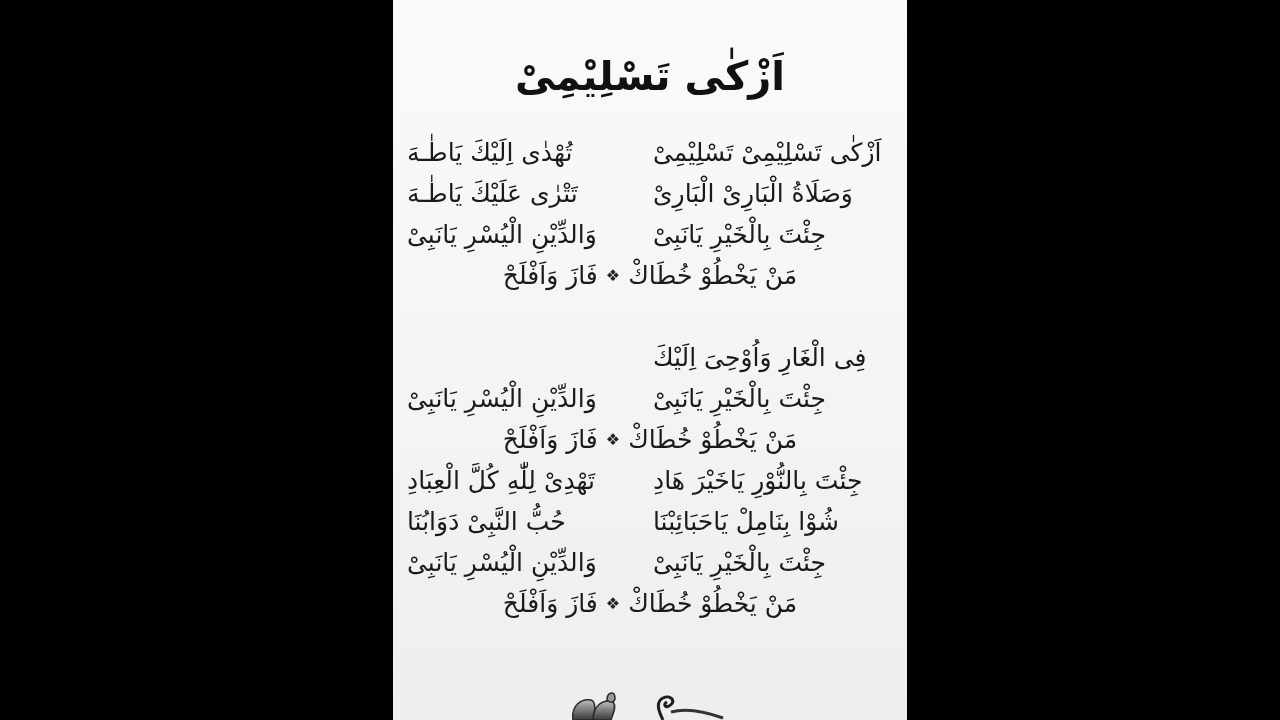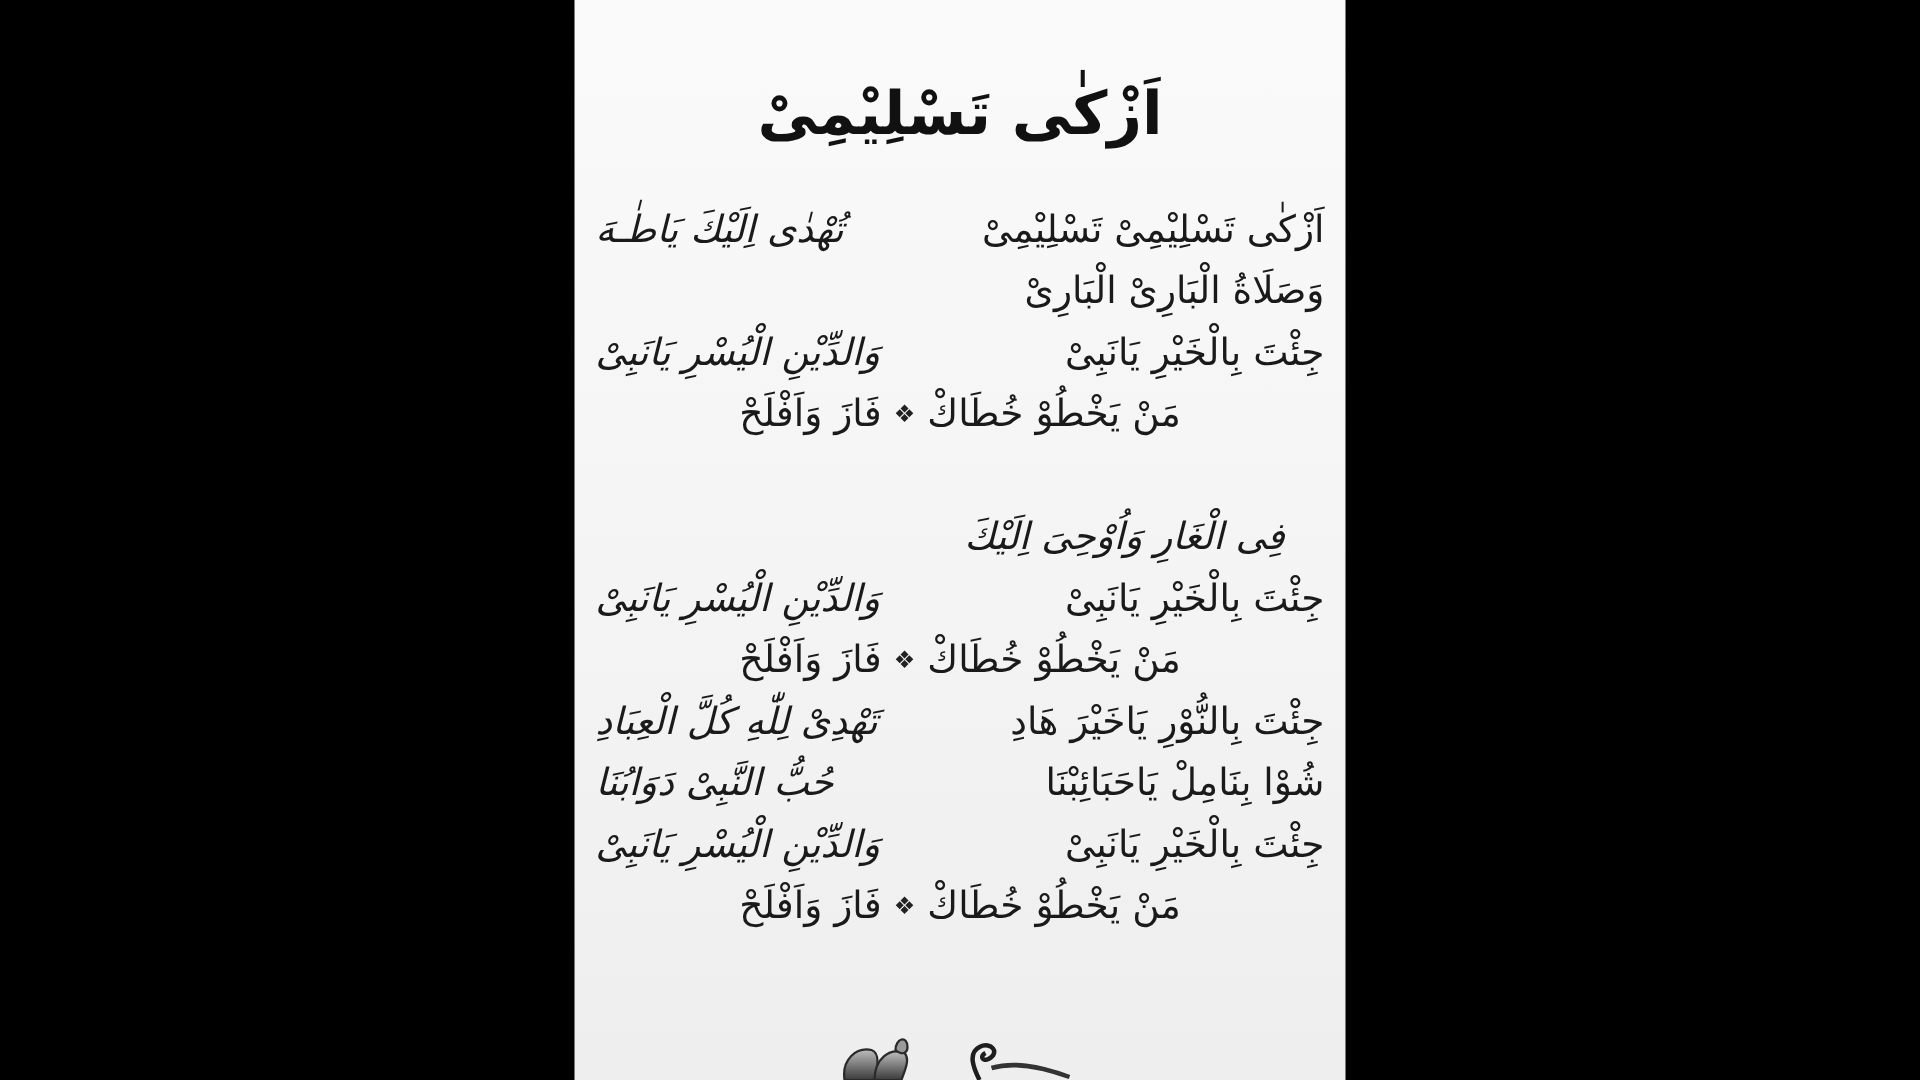--- a/index.html
+++ b/index.html
@@ -11,21 +11,21 @@
       overflow: hidden;
     }
     .frame {
       position: relative;
       width: 1280px;
       height: 720px;
       background: #000000;
     }
     .page {
       position: absolute;
-      left: 383px;
+      left: 393px;
       top: 0;
       width: 514px;
       height: 720px;
       background: linear-gradient(180deg, #fbfafa 0%, #f5f4f4 55%, #efeeee 100%);
       overflow: hidden;
       direction: rtl;
       font-family: "DejaVu Sans", sans-serif;
       color: #1a1a1a;
     }
     .title {
@@ -49,26 +49,25 @@
       display: flex;
       flex-direction: row;
       justify-content: space-between;
       height: 41px;
       line-height: 41px;
       font-size: 25px;
       white-space: nowrap;
     }
     .row .right {
       width: 240px;
-      text-align: right;
+      text-align: left;
     }
     .row .left {
       width: 240px;
       text-align: left;
-      font-style: italic;
     }
     .row.refrain {
       justify-content: center;
       gap: 6px;
     }
     .row.refrain .sep {
       font-size: 16px;
       color: #222;
       padding: 0 2px;
     }
@@ -88,20 +87,21 @@
 
     <div class="title">اَزْكٰى تَسْلِيْمِىْ</div>
 
     <div class="verses">
       <div class="row">
         <span class="right">اَزْكٰى تَسْلِيْمِىْ تَسْلِيْمِىْ</span>
         <span class="left">تُهْدٰى اِلَيْكَ يَاطٰـهَ</span>
       </div>
       <div class="row">
         <span class="right">وَصَلَاةُ الْبَارِىْ الْبَارِىْ</span>
+        <span class="left">تَتْرٰى عَلَيْكَ يَاطٰـهَ</span>
       </div>
       <div class="row">
         <span class="right">جِئْتَ بِالْخَيْرِ يَانَبِىْ</span>
         <span class="left">وَالدِّيْنِ الْيُسْرِ يَانَبِىْ</span>
       </div>
       <div class="row refrain">
         <span>مَنْ يَخْطُوْ خُطَاكْ</span>
         <span class="sep">❖</span>
         <span>فَازَ وَاَفْلَحْ</span>
       </div>

